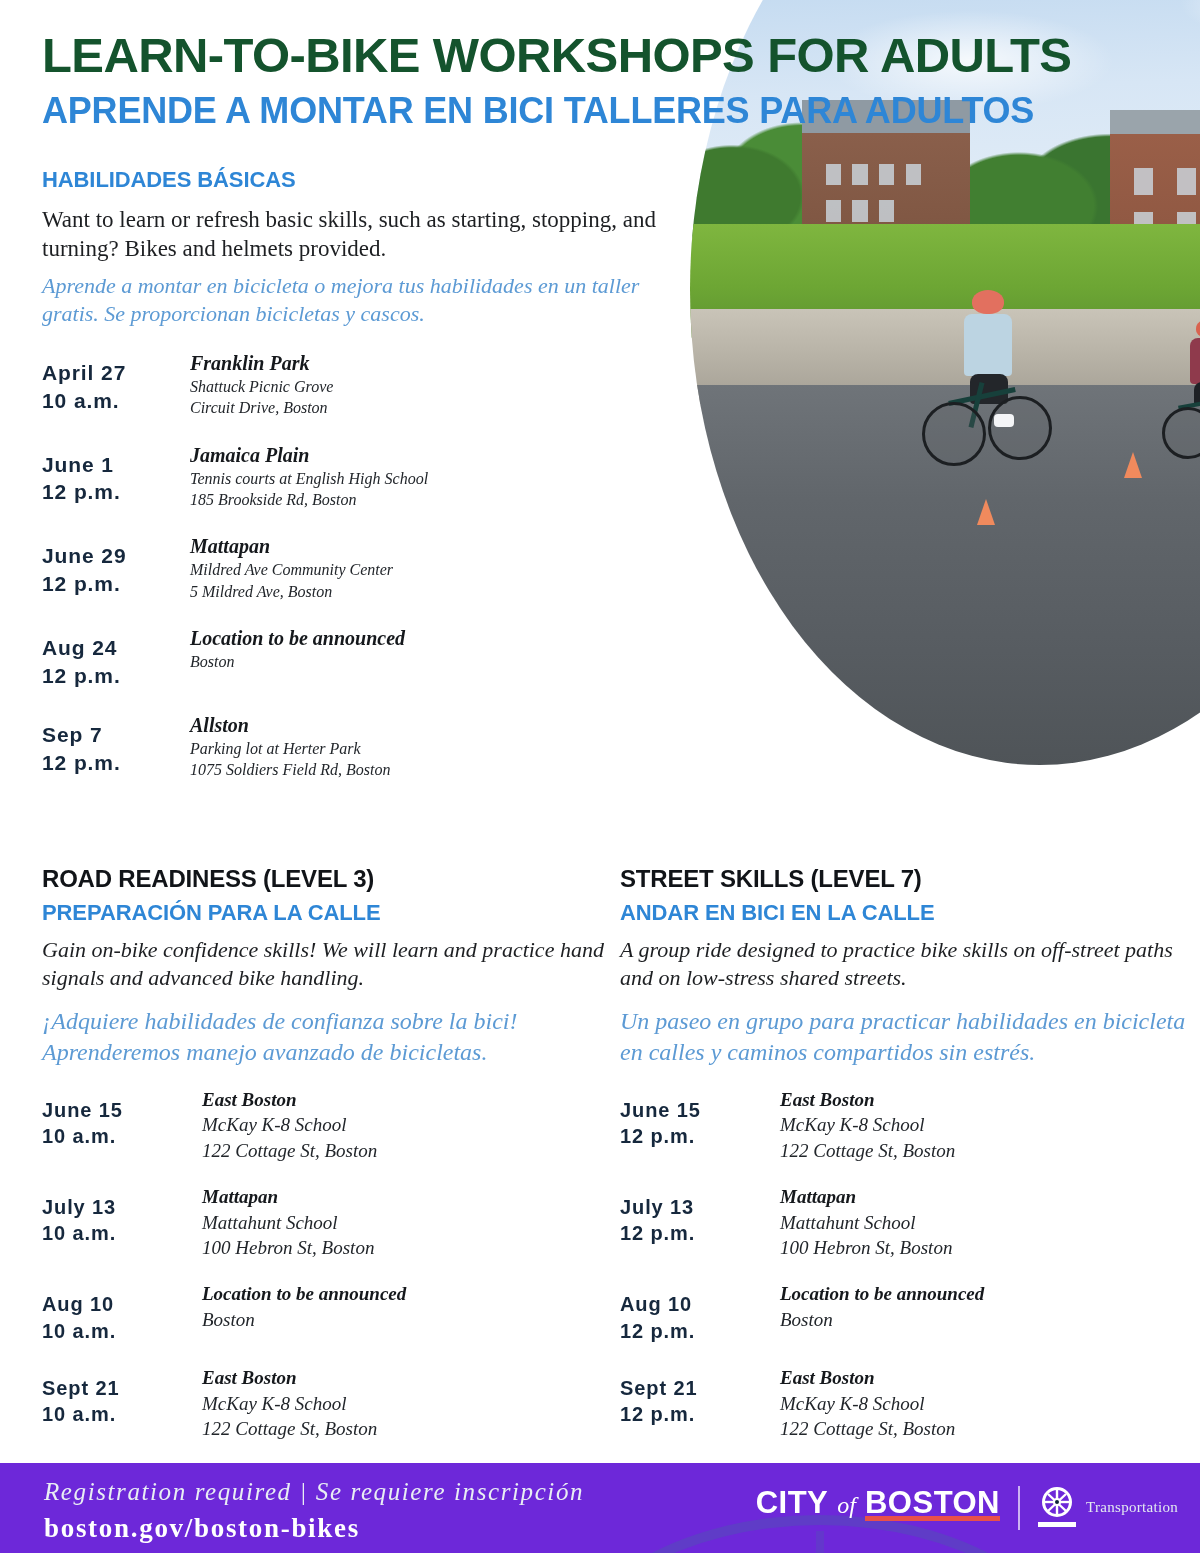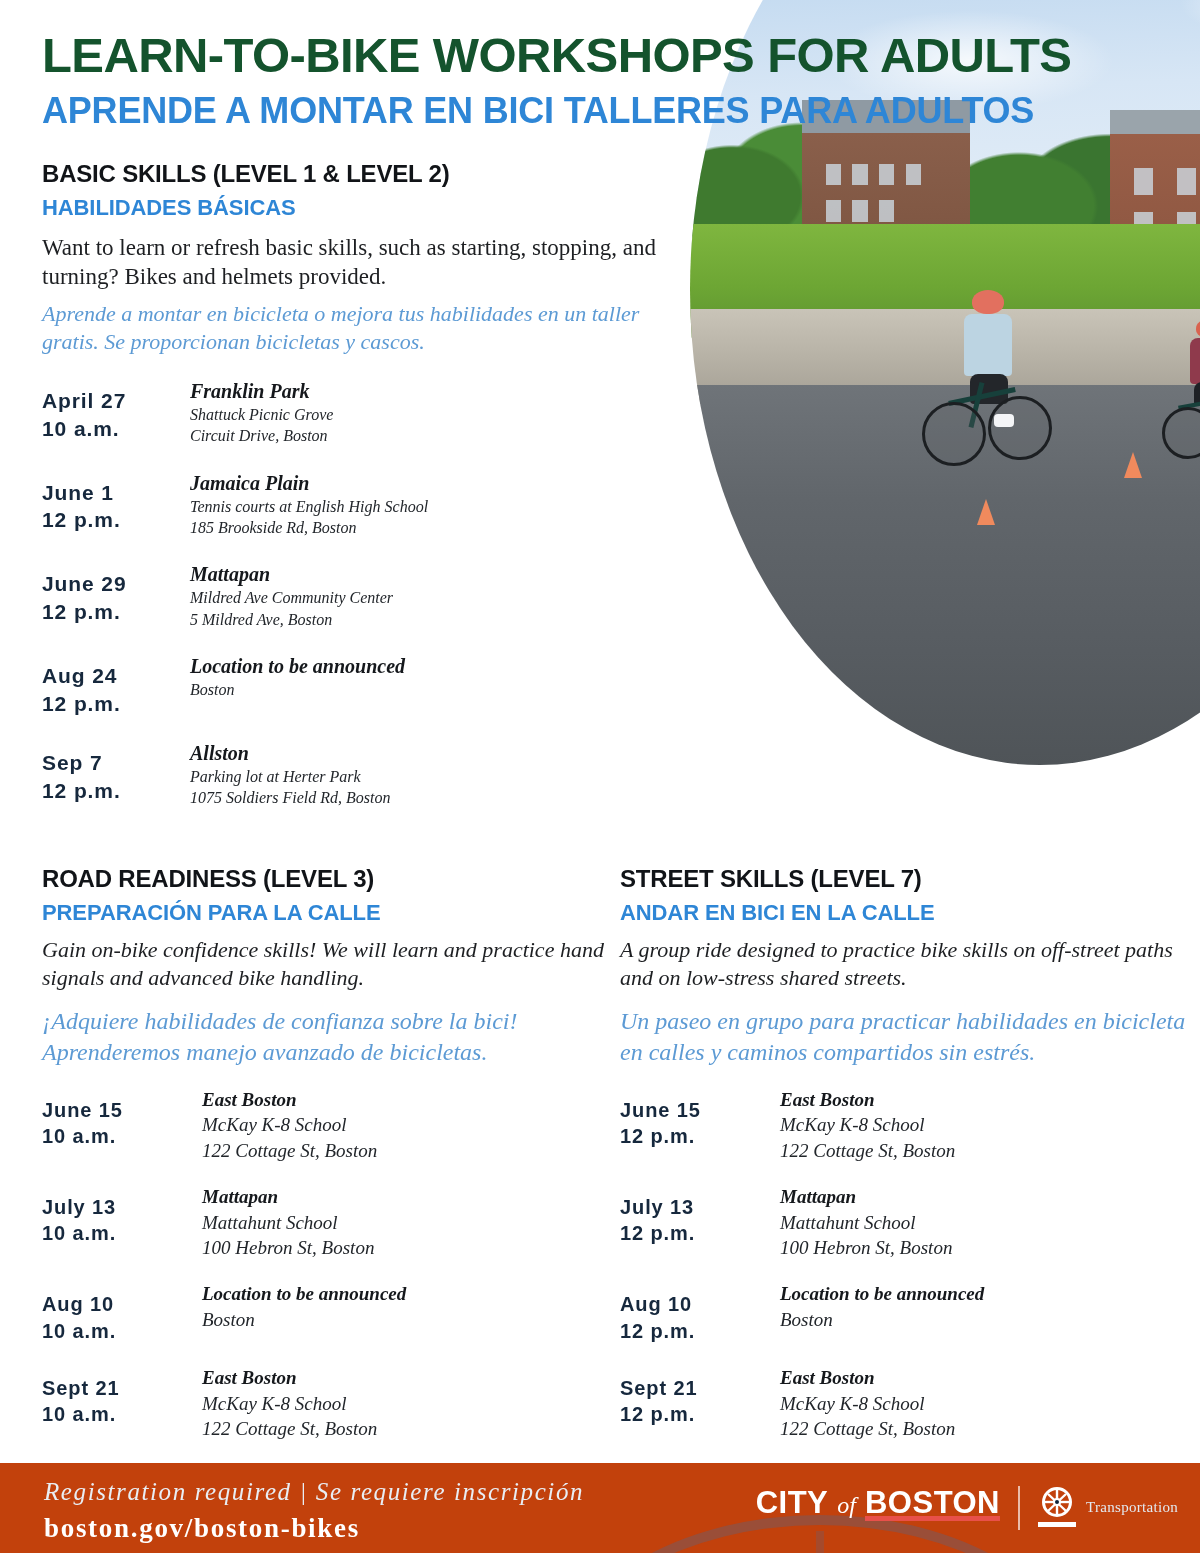--- a/index.html
+++ b/index.html
@@ -113,21 +113,21 @@
   .col-l3 .ev,.col-l4 .ev{margin-bottom:22px;}
   .col-l3 .ev .place,.col-l4 .ev .place{font-size:19px;}
   .col-l3 .ev .venue,.col-l3 .ev .addr,
   .col-l4 .ev .venue,.col-l4 .ev .addr{font-size:19px;}
   .col-l3 .desc-en,.col-l4 .desc-en{font-style:italic;font-size:22px;margin-top:10px;}
   .col-l3 .desc-es,.col-l4 .desc-es{font-size:24px;margin-top:14px;}
 
   
   .footer{
     position:absolute;left:0;bottom:0;width:1200px;height:90px;
-    background:#c2410c;z-index:4;overflow:hidden;
+    background:#6d28d9;z-index:4;overflow:hidden;
   }
   .wheel-wm{
     position:absolute;left:560px;top:52px;width:520px;height:320px;
     border-radius:50%;border:10px solid rgba(62,110,160,.30);
     box-sizing:border-box;
   }
   .wheel-wm:after{
     content:"";position:absolute;left:50%;top:6px;bottom:6px;width:8px;
     margin-left:-4px;background:rgba(62,110,160,.22);
   }
@@ -213,21 +213,20 @@
 
     </div>
   </div>
 
   <div class="header">
     <h1 class="title-en">LEARN-TO-BIKE WORKSHOPS FOR ADULTS</h1>
     <h2 class="title-es">APRENDE A MONTAR EN BICI TALLERES PARA ADULTOS</h2>
   </div>
 
   <div class="sec-basic">
-    <h3 class="sec-h-en">BASIC SKILLS (LEVEL 1 &amp; LEVEL 2)</h3>
     <h4 class="sec-h-es">HABILIDADES BÁSICAS</h4>
     <p class="desc-en">Want to learn or refresh basic skills, such as starting, stopping, and turning? Bikes and helmets provided.</p>
     <p class="desc-es">Aprende a montar en bicicleta o mejora tus habilidades en un taller gratis. Se proporcionan bicicletas y cascos.</p>
 
     <div class="sched">
       <div class="ev">
         <div class="when">
           <div>April 27</div>
           <div>10 a.m.</div>
         </div>

